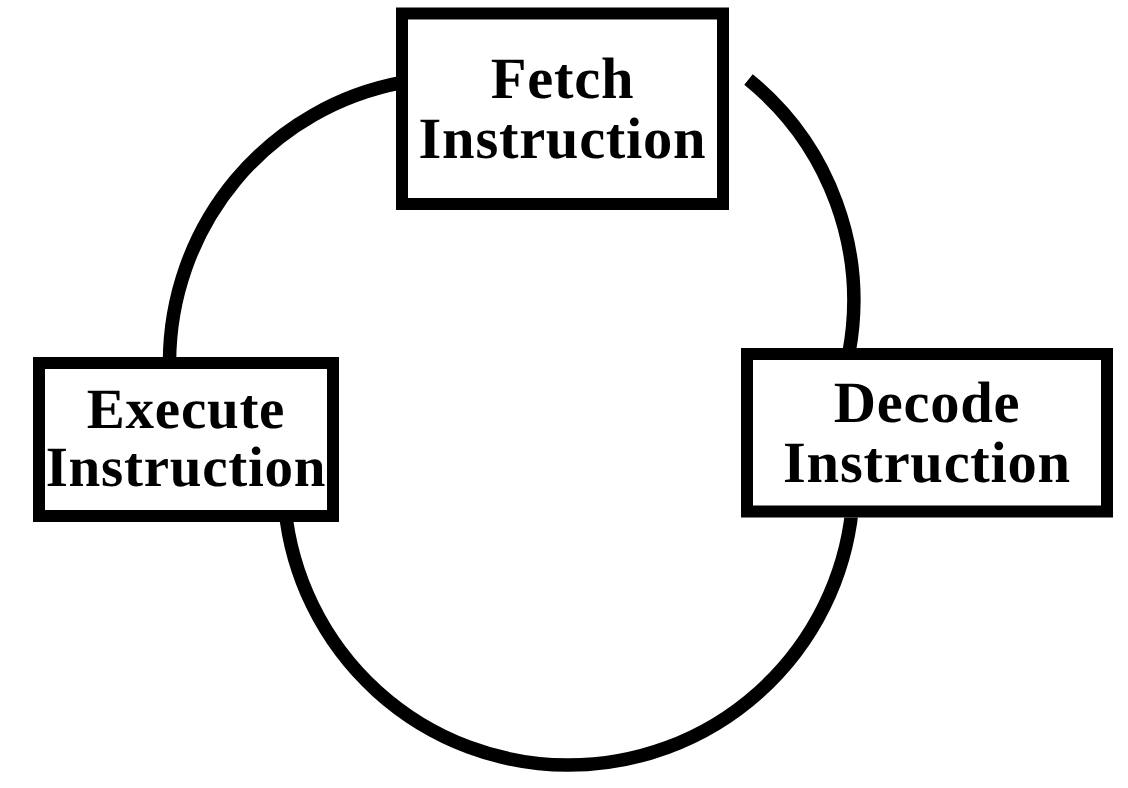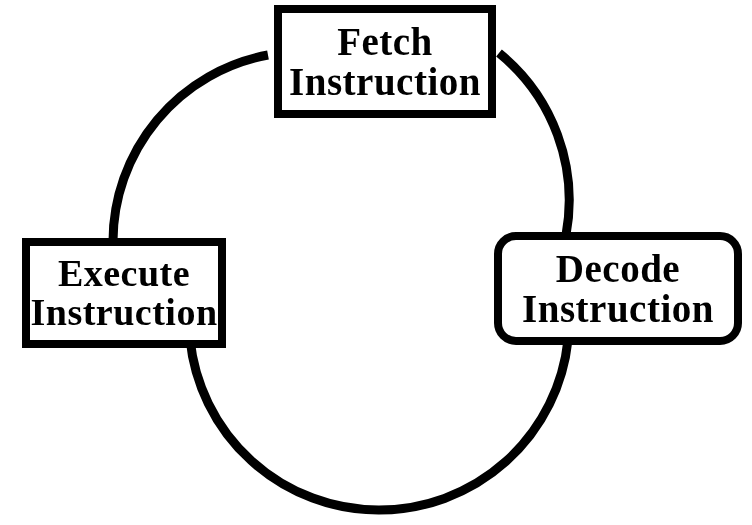--- a/index.html
+++ b/index.html
@@ -36,32 +36,31 @@
   .node-line {
     display: block;
     color: #000000;
     font-weight: bold;
     font-family: "Liberation Serif", "DejaVu Serif", serif;
     line-height: 1.02;
     white-space: nowrap;
     letter-spacing: 0.5px;
   }
   #node-fetch {
-    left: 274px;
+    left: 264px;
     top: 5px;
     width: 222px;
-    height: 113px;
+    height: 135px;
   }
   #node-fetch .node-line { font-size: 39px; }
   #node-decode {
     left: 494px;
     top: 232px;
     width: 248px;
     height: 113px;
-    border-radius: 22px;
   }
   #node-decode .node-line { font-size: 39px; }
   #node-execute {
     left: 22px;
     top: 238px;
     width: 204px;
     height: 110px;
   }
   #node-execute .node-line { font-size: 38px; }
   #figure-caption {

